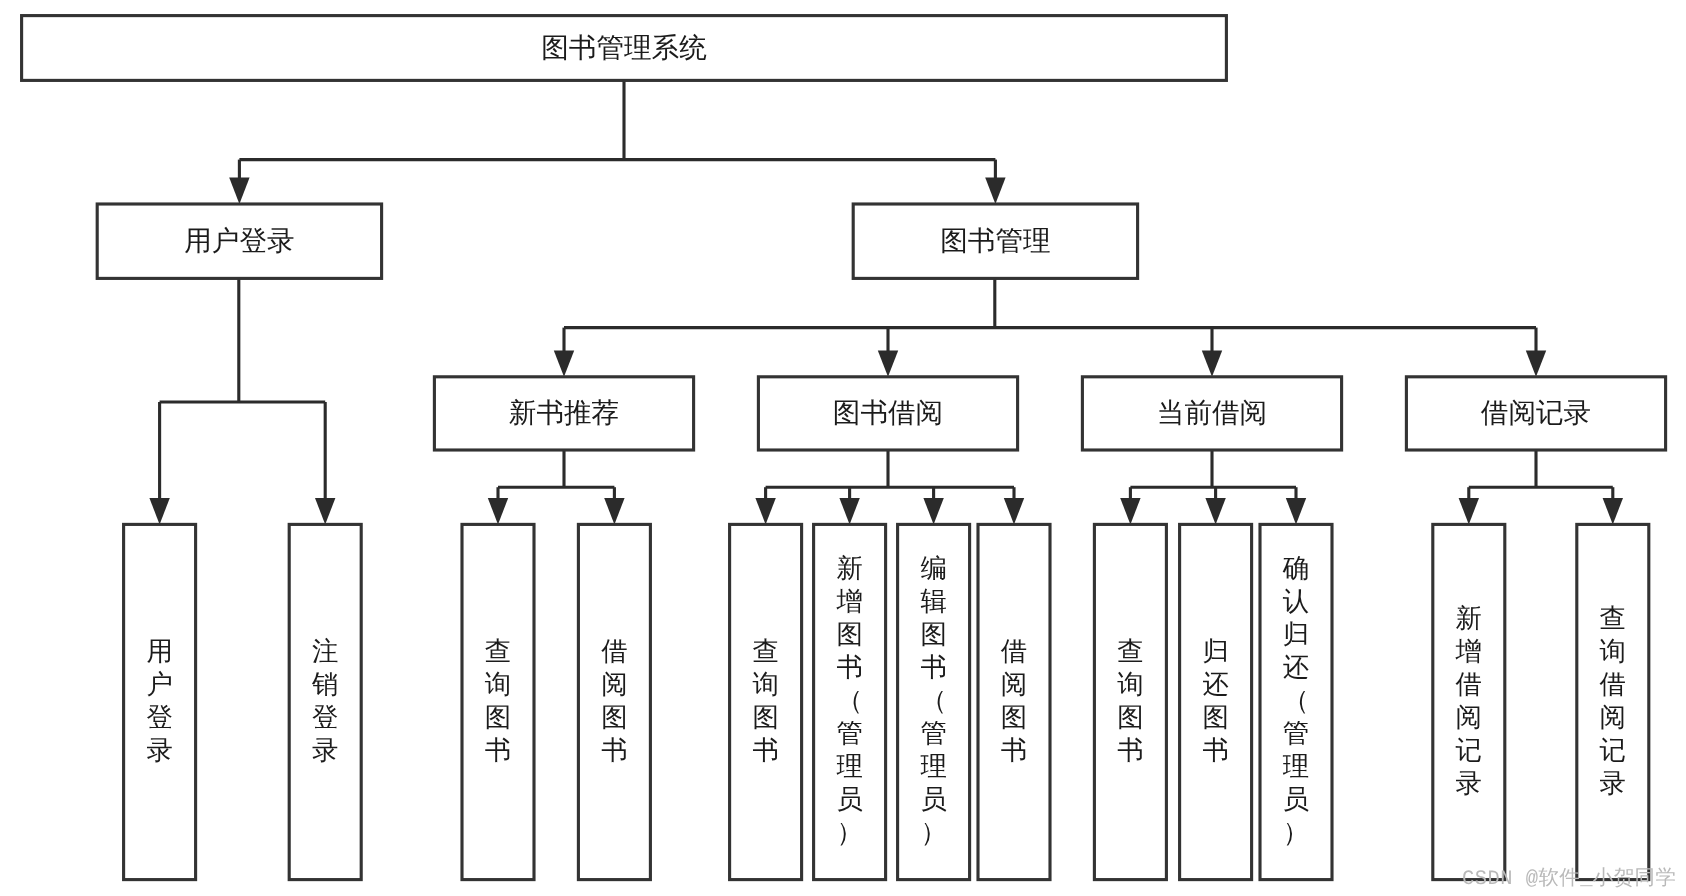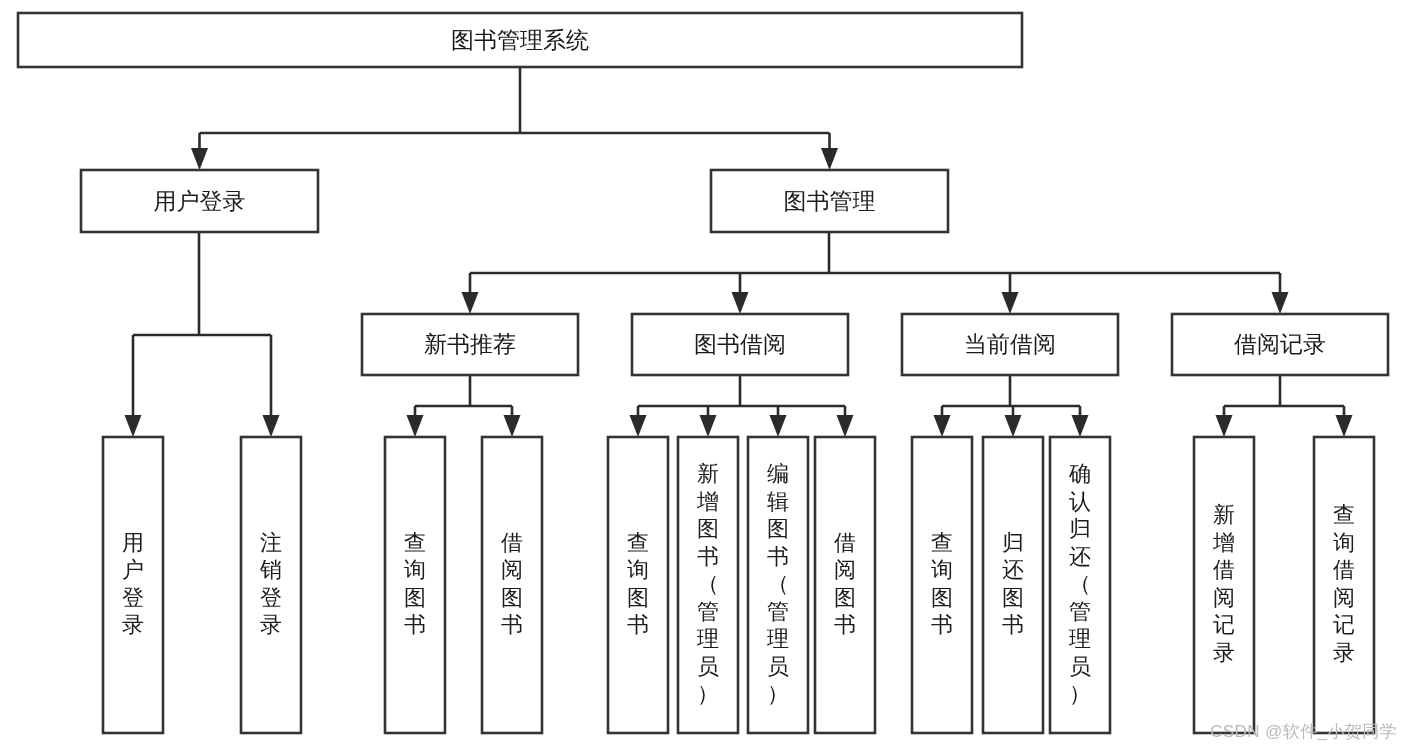--- a/index.html
+++ b/index.html
@@ -51,21 +51,21 @@
     stroke-linecap: butt;
   }
   .arrow-head {
     fill: #2b2b2b;
     stroke: none;
   }
   .watermark {
     position: absolute;
     right: 8px;
     bottom: 4px;
-    font-family: Liberation Sans, sans-serif;
+    font-family: Liberation Mono, monospace;
     font-size: 17px;
     color: #b9b9b9;
     white-space: nowrap;
     letter-spacing: 0.4px;
     user-select: none;
   }
 </style>
 </head>
 <body>
 

